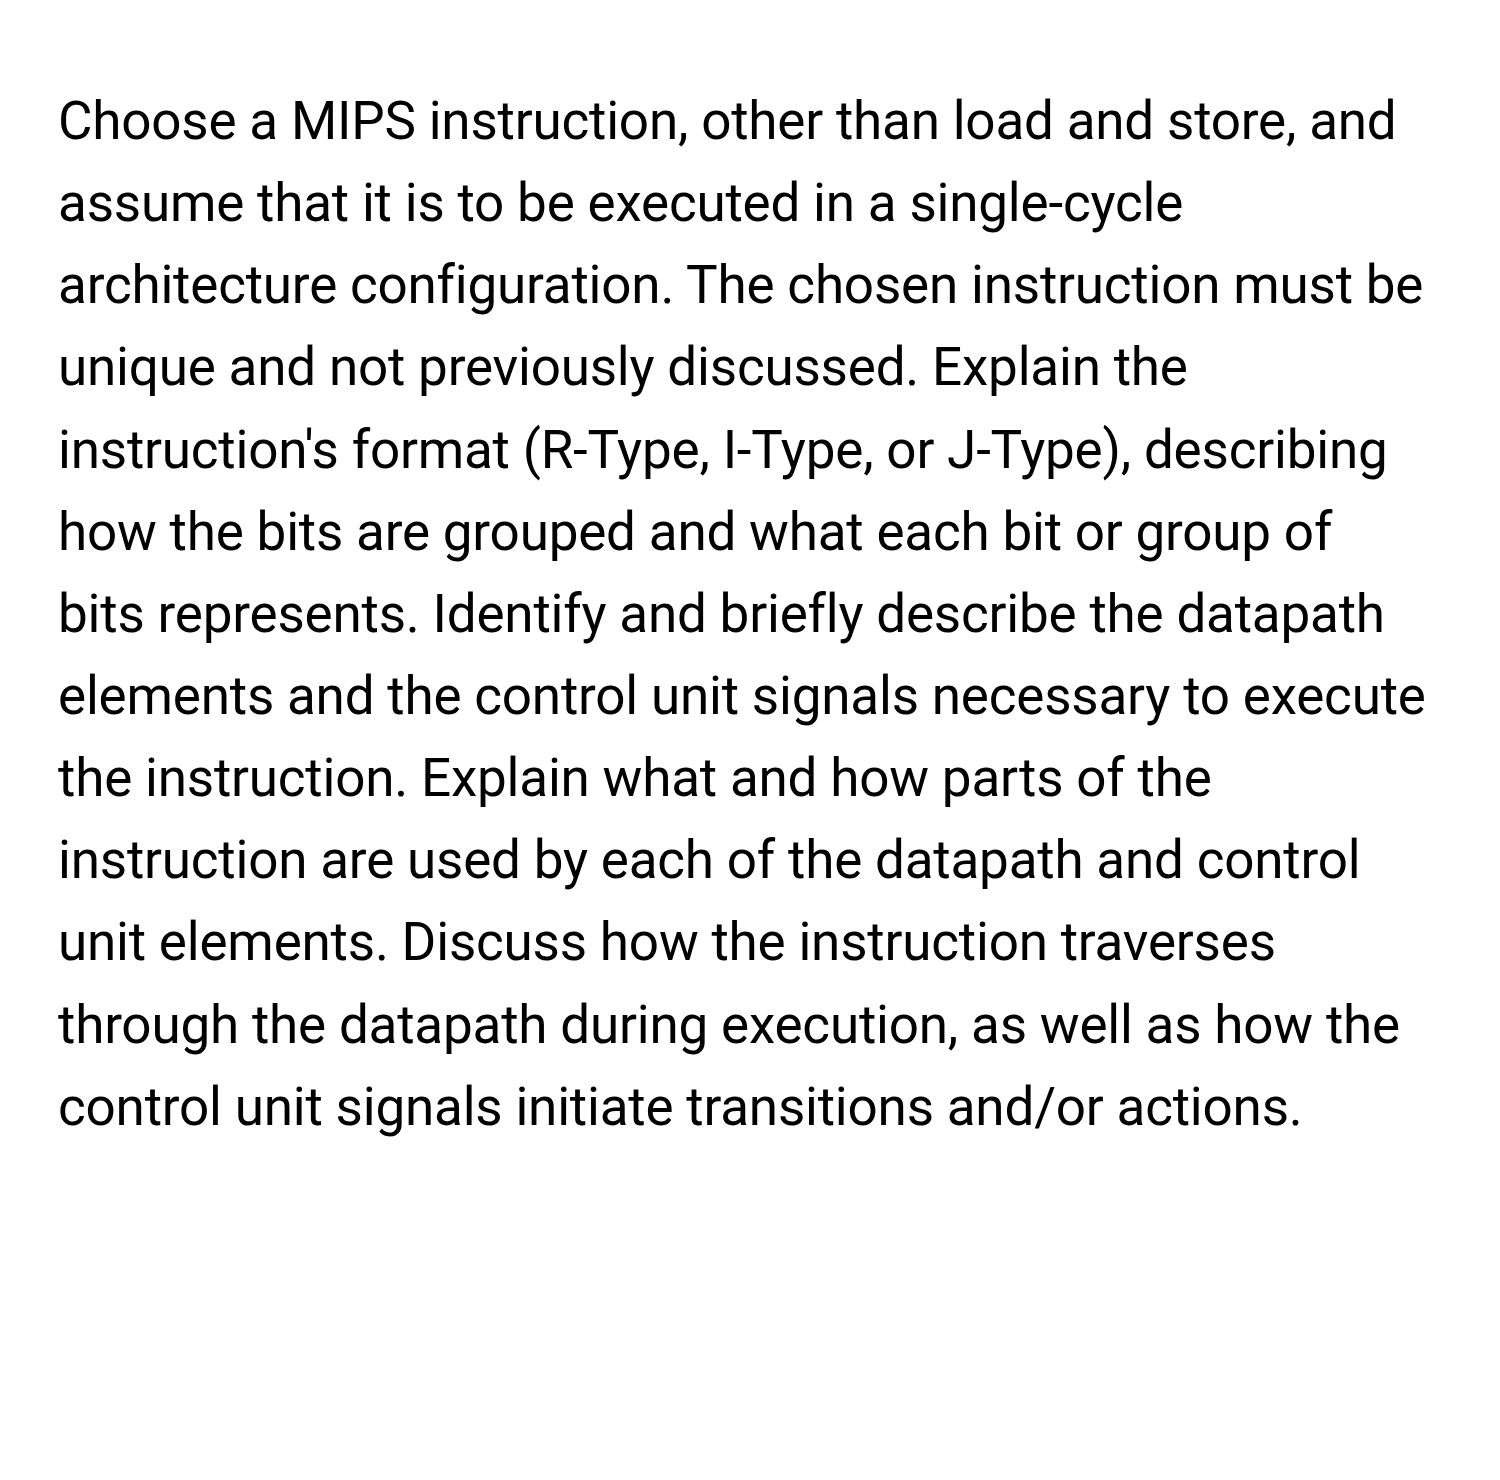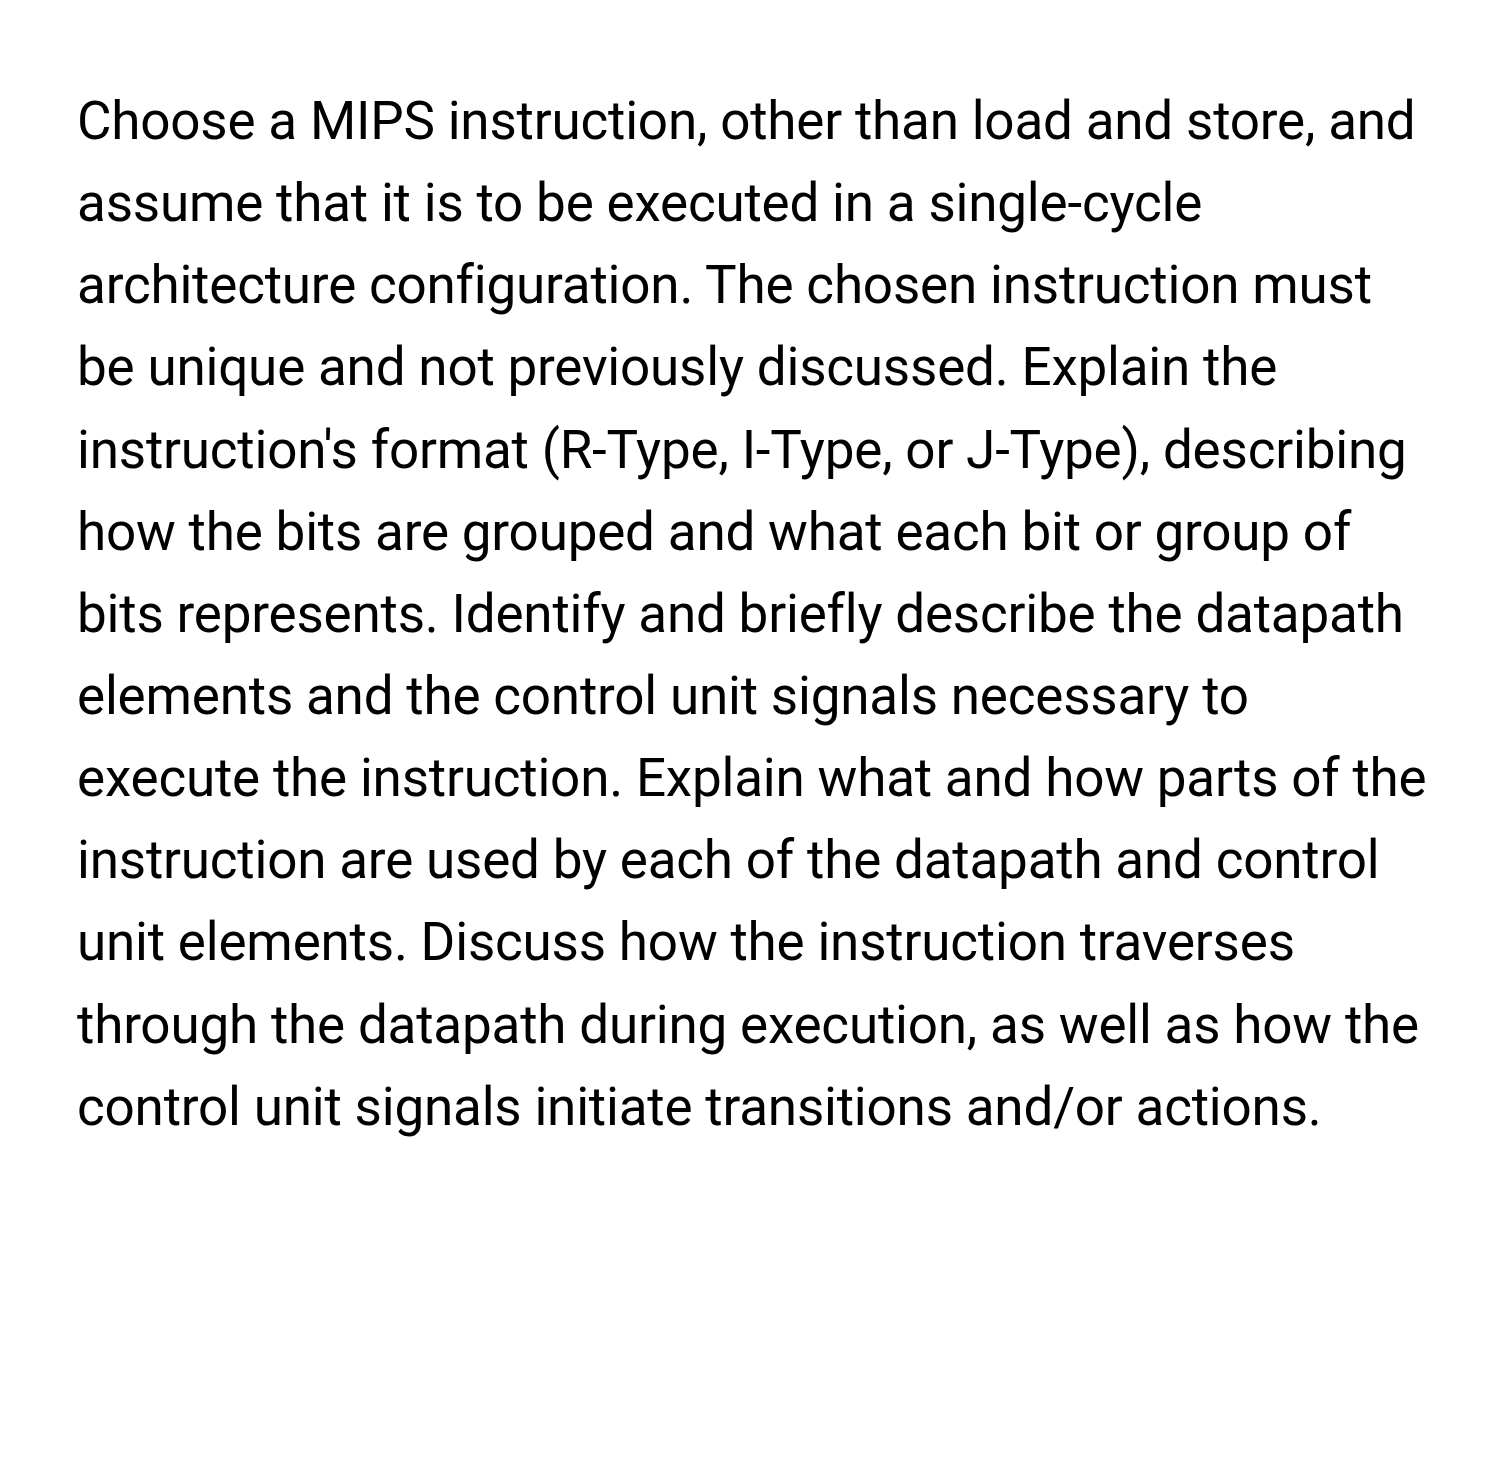--- a/index.html
+++ b/index.html
@@ -7,21 +7,21 @@
       padding: 0;
       box-sizing: border-box;
     }
     html, body {
       width: 1500px;
       height: 1480px;
       background: #ffffff;
       font-family: -apple-system, BlinkMacSystemFont, "Segoe UI", Roboto, Helvetica, Arial, sans-serif;
     }
     .page {
-      padding: 80px 70px 80px 77px;
+      padding: 80px 70px 80px 58px;
     }
     .body-text {
       font-size: 53px;
       line-height: 1.55;
       color: #000000;
       font-weight: 400;
       letter-spacing: -0.2px;
     }
   </style>
 </head>

